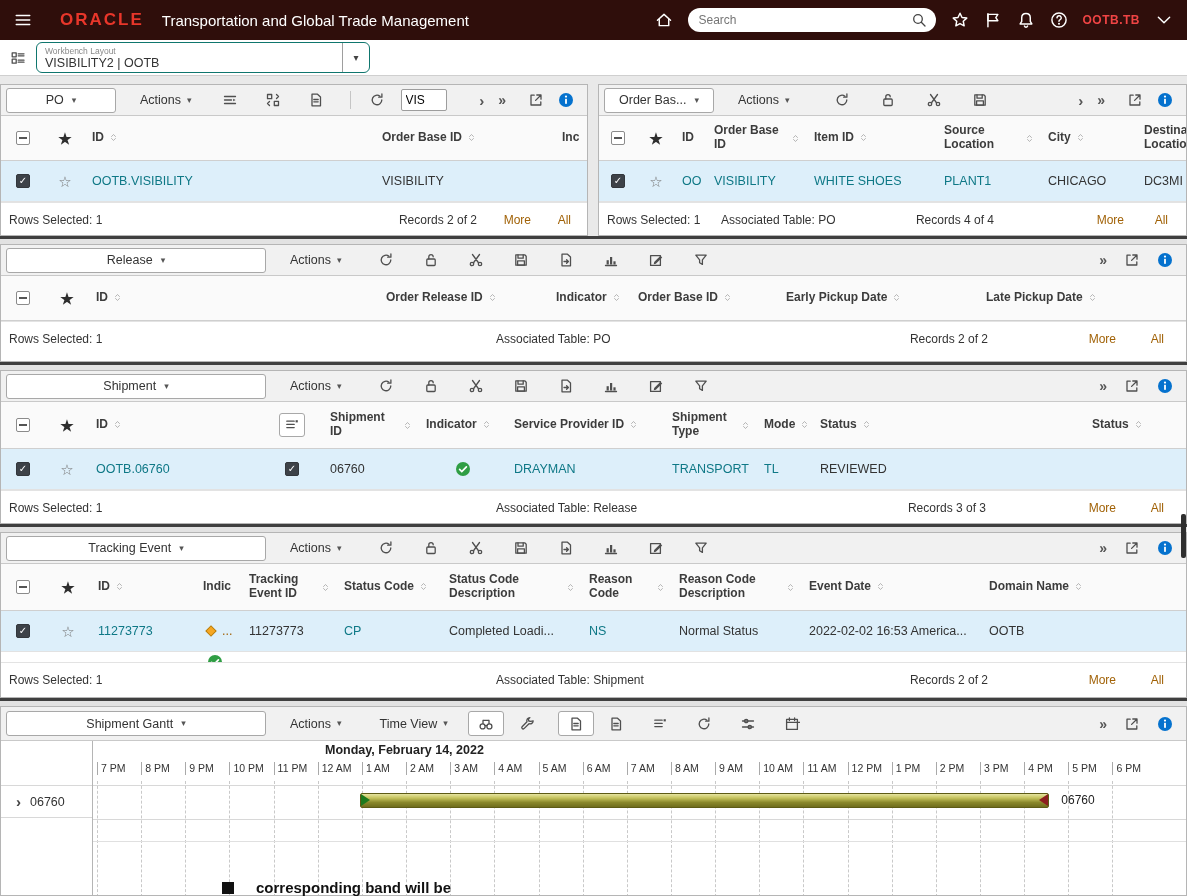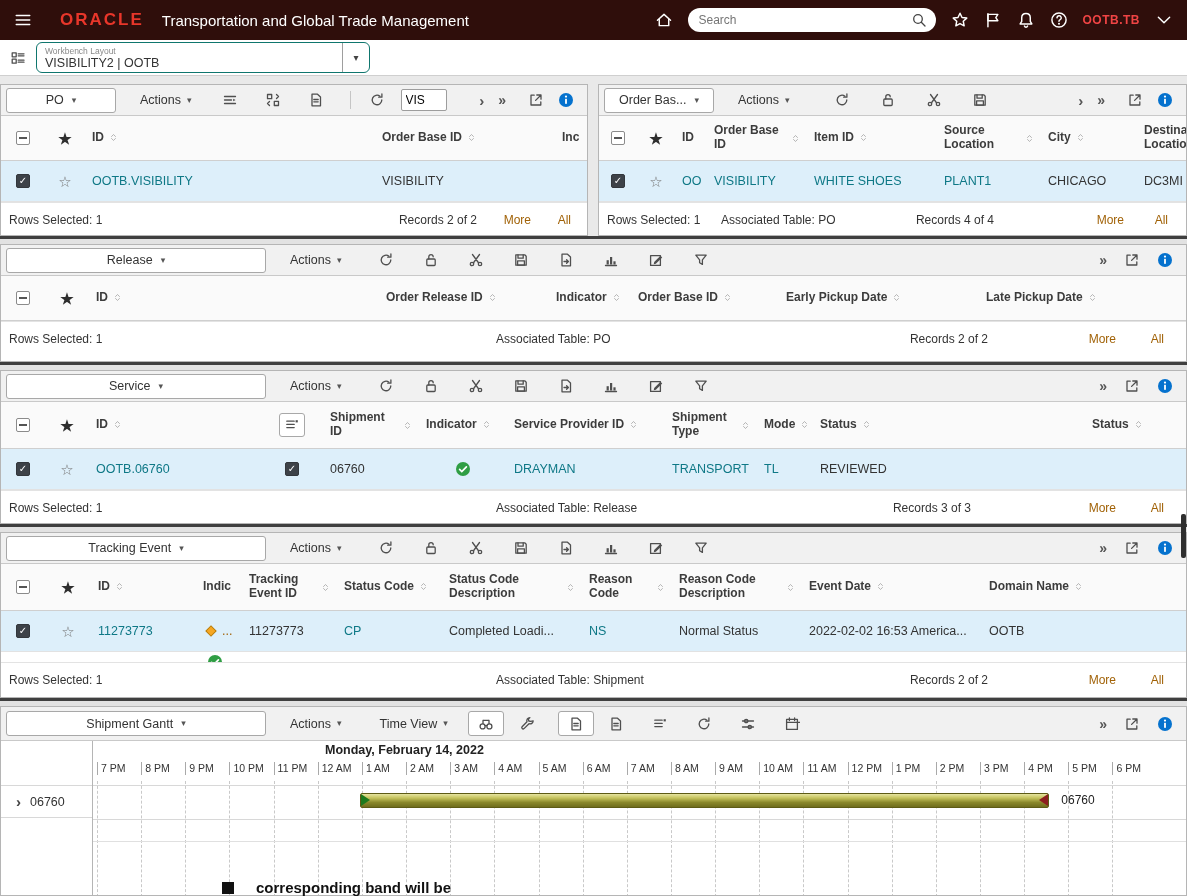--- a/index.html
+++ b/index.html
@@ -581,21 +581,21 @@
         <span class="fa dim" style="right:70px">More</span>
         <span class="fa dim" style="right:22px">All</span>
       </div>
     </section>
 
     <div class="sep"></div>
 
     <section class="panel p-ship">
       <div class="toolbar">
         <div class="tb-title wide">
-          <span>Service</span>
+          <span>Shipment</span>
           <span class="caret">▾</span>
         </div>
         <div class="actions">
           <span>Actions</span>
           <span class="caret">▾</span>
         </div>
         <div class="tb-icons">
           <span class="ic">
               <svg viewBox="0 0 16 16">
                 <path class="s" d="M12.8 8A4.8 4.8 0 1 1 11 4.2"></path>
@@ -788,21 +788,21 @@
         <div class="gr-cell" style="width:56px">
             <span class="link">TL</span>
           </div>
         <div class="gr-cell grow">
             <span>REVIEWED</span>
           </div>
       </div>
       <div class="grid-footer">
         <span>Rows Selected: 1</span>
         <span class="fa" style="left:495px">Associated Table: Release</span>
-        <span class="fa" style="right:215px">Records 3 of 3</span>
+        <span class="fa" style="right:200px">Records 3 of 3</span>
         <span class="fa dim" style="right:70px">More</span>
         <span class="fa dim" style="right:22px">All</span>
       </div>
     </section>
 
     <div class="sep"></div>
 
     <section class="panel p-track">
       <div class="toolbar">
         <div class="tb-title wide">

